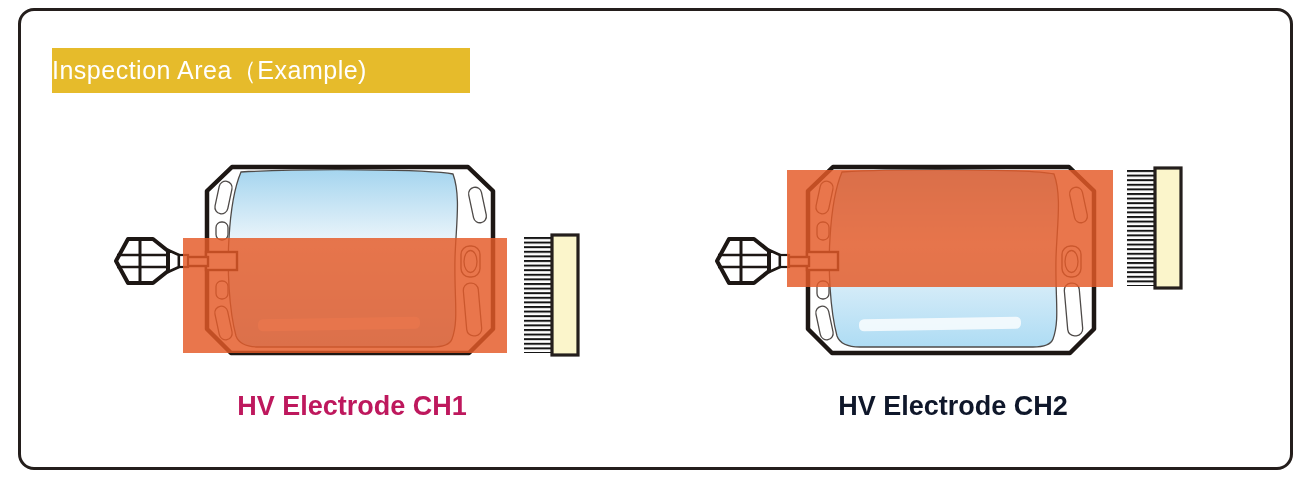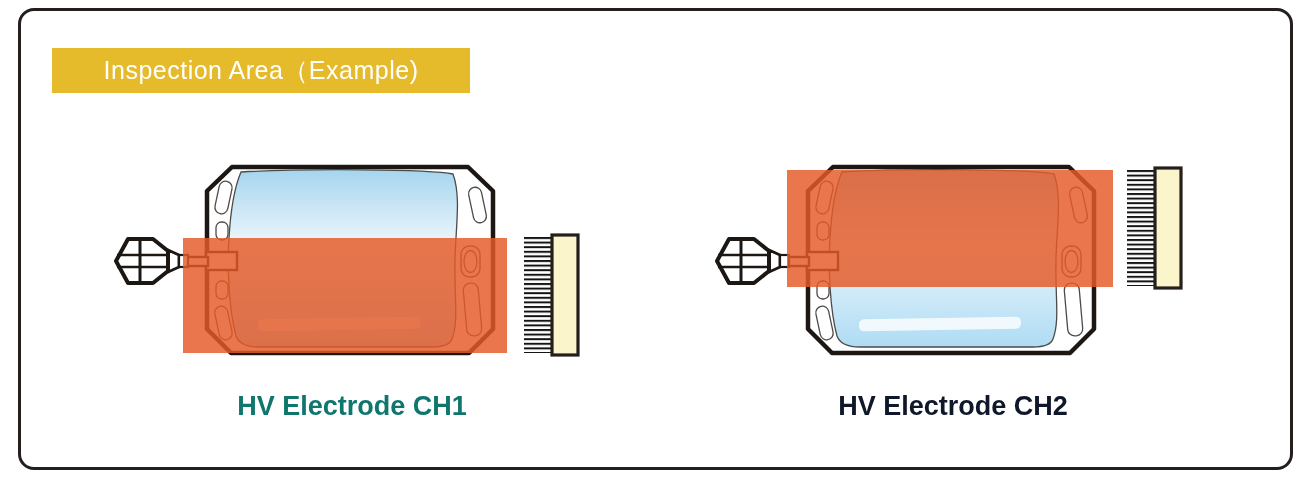--- a/index.html
+++ b/index.html
@@ -6,21 +6,21 @@
   .stage{
     position:relative;width:1309px;height:481px;background:#ffffff;
     font-family:"Liberation Sans", sans-serif;overflow:hidden;
   }
   .frame{
     position:absolute;left:18px;top:8px;width:1269px;height:456px;
     border:3.5px solid #241E1C;border-radius:16px;background:#ffffff;
   }
   .badge{
     position:absolute;left:52px;top:48px;width:418px;height:45px;
-    display:flex;align-items:center;justify-content:center;
+    display:flex;align-items:center;
     background:#E6BB2B;
   }
   .badge span{
     color:#ffffff;font-size:25px;letter-spacing:0.5px;white-space:nowrap;
   }
   svg.diagram{position:absolute;left:0;top:0;}
   .caption{
     position:absolute;top:391px;width:320px;text-align:center;
     font-size:27px;font-weight:700;color:#2A201D;white-space:nowrap;
   }
@@ -97,16 +97,16 @@
     <use href="#bagart"></use>
     <use href="#combart"></use>
 
     <use href="#bagart" transform="translate(601,0)"></use>
     <use href="#combart" transform="translate(603,-67)"></use>
 
     <rect x="183" y="238" width="324" height="115" fill-opacity="0.83" fill="#E55A28"></rect>
     <rect x="787" y="170" width="326" height="117" fill-opacity="0.83" fill="#E55A28"></rect>
   </svg>
 
-  <div class="caption ch1" style="color: #0f766e;">HV Electrode CH1</div>
+  <div class="caption ch1" style="color: #be185d;">HV Electrode CH1</div>
   <div class="caption ch2" style="color: #0f172a;">HV Electrode CH2</div>
 
 </div>
 
 </body></html>

